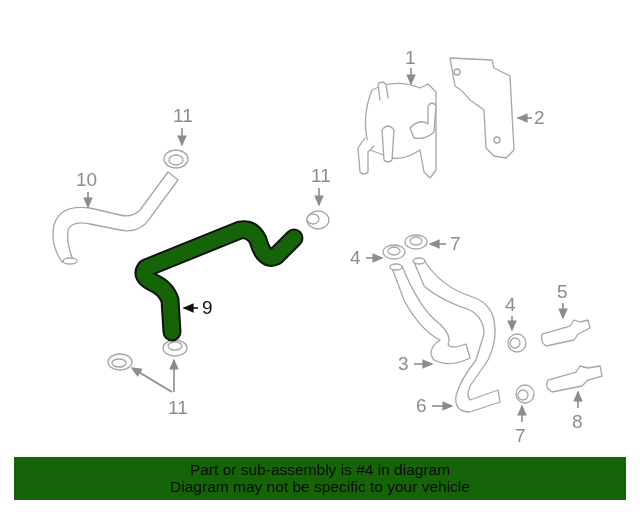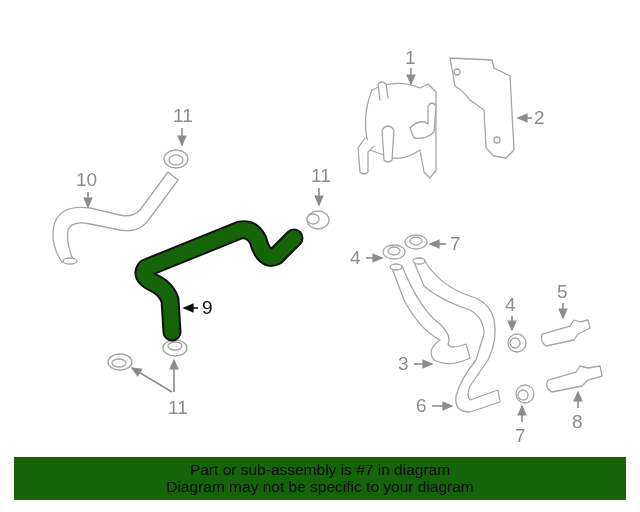--- a/index.html
+++ b/index.html
@@ -132,15 +132,15 @@
   <line class="leader" x1="522" y1="422" x2="522" y2="406" marker-end="url(#arrG)"></line>
 
   <g>
     <path class="part" d="M548,380 L576,372 L580,366 L588,368 L600,366 L602,376 L588,380 L582,386 L552,392 Q544,388 548,380 Z"></path>
   </g>
   <text class="callout" x="572" y="428">8</text>
   <line class="leader" x1="578" y1="408" x2="578" y2="392" marker-end="url(#arrG)"></line>
 </svg>
 
 <div id="banner">
-  <div>Part or sub-assembly is #7 in diagram</div>
-  <div>Diagram may not be specific to your diagram</div>
+  <div>Part or sub-assembly is #4 in diagram</div>
+  <div>Diagram may not be specific to your vehicle</div>
 </div>
 
 </body></html>

